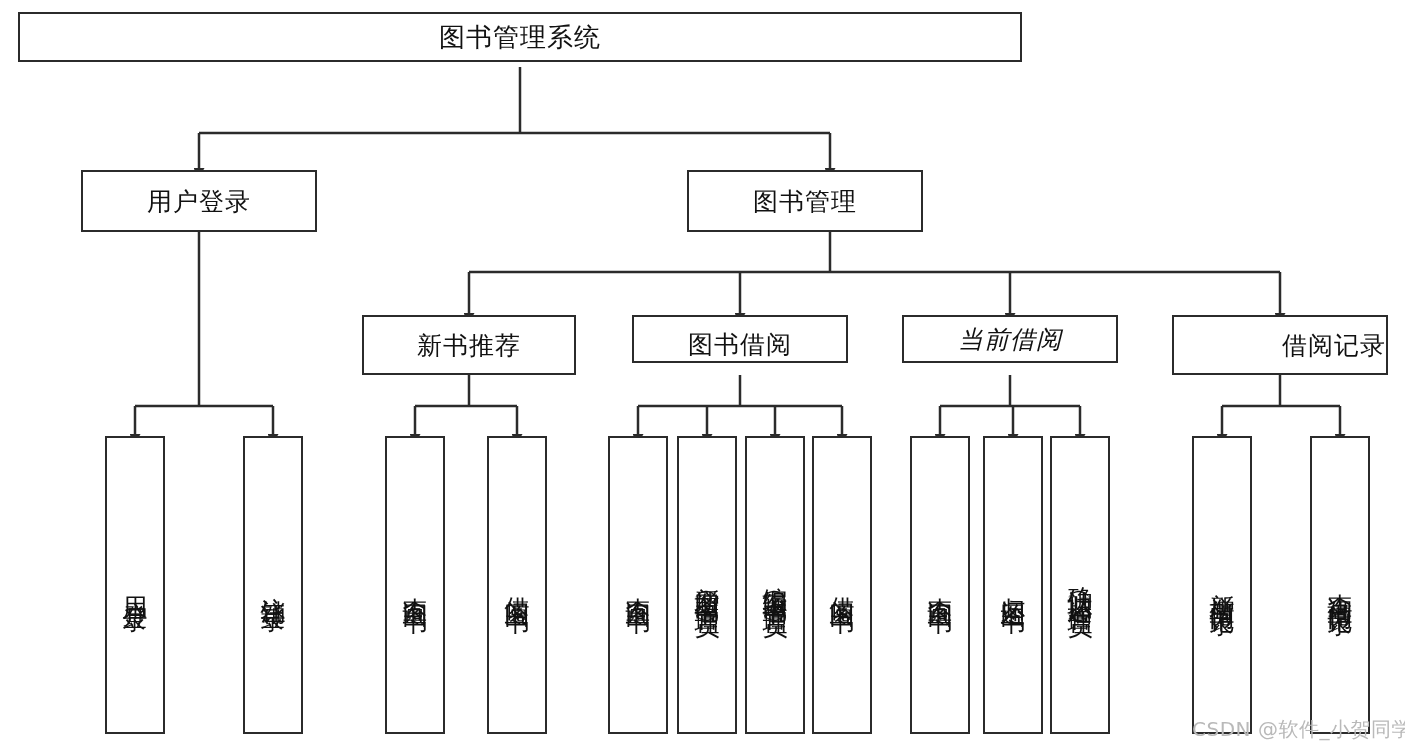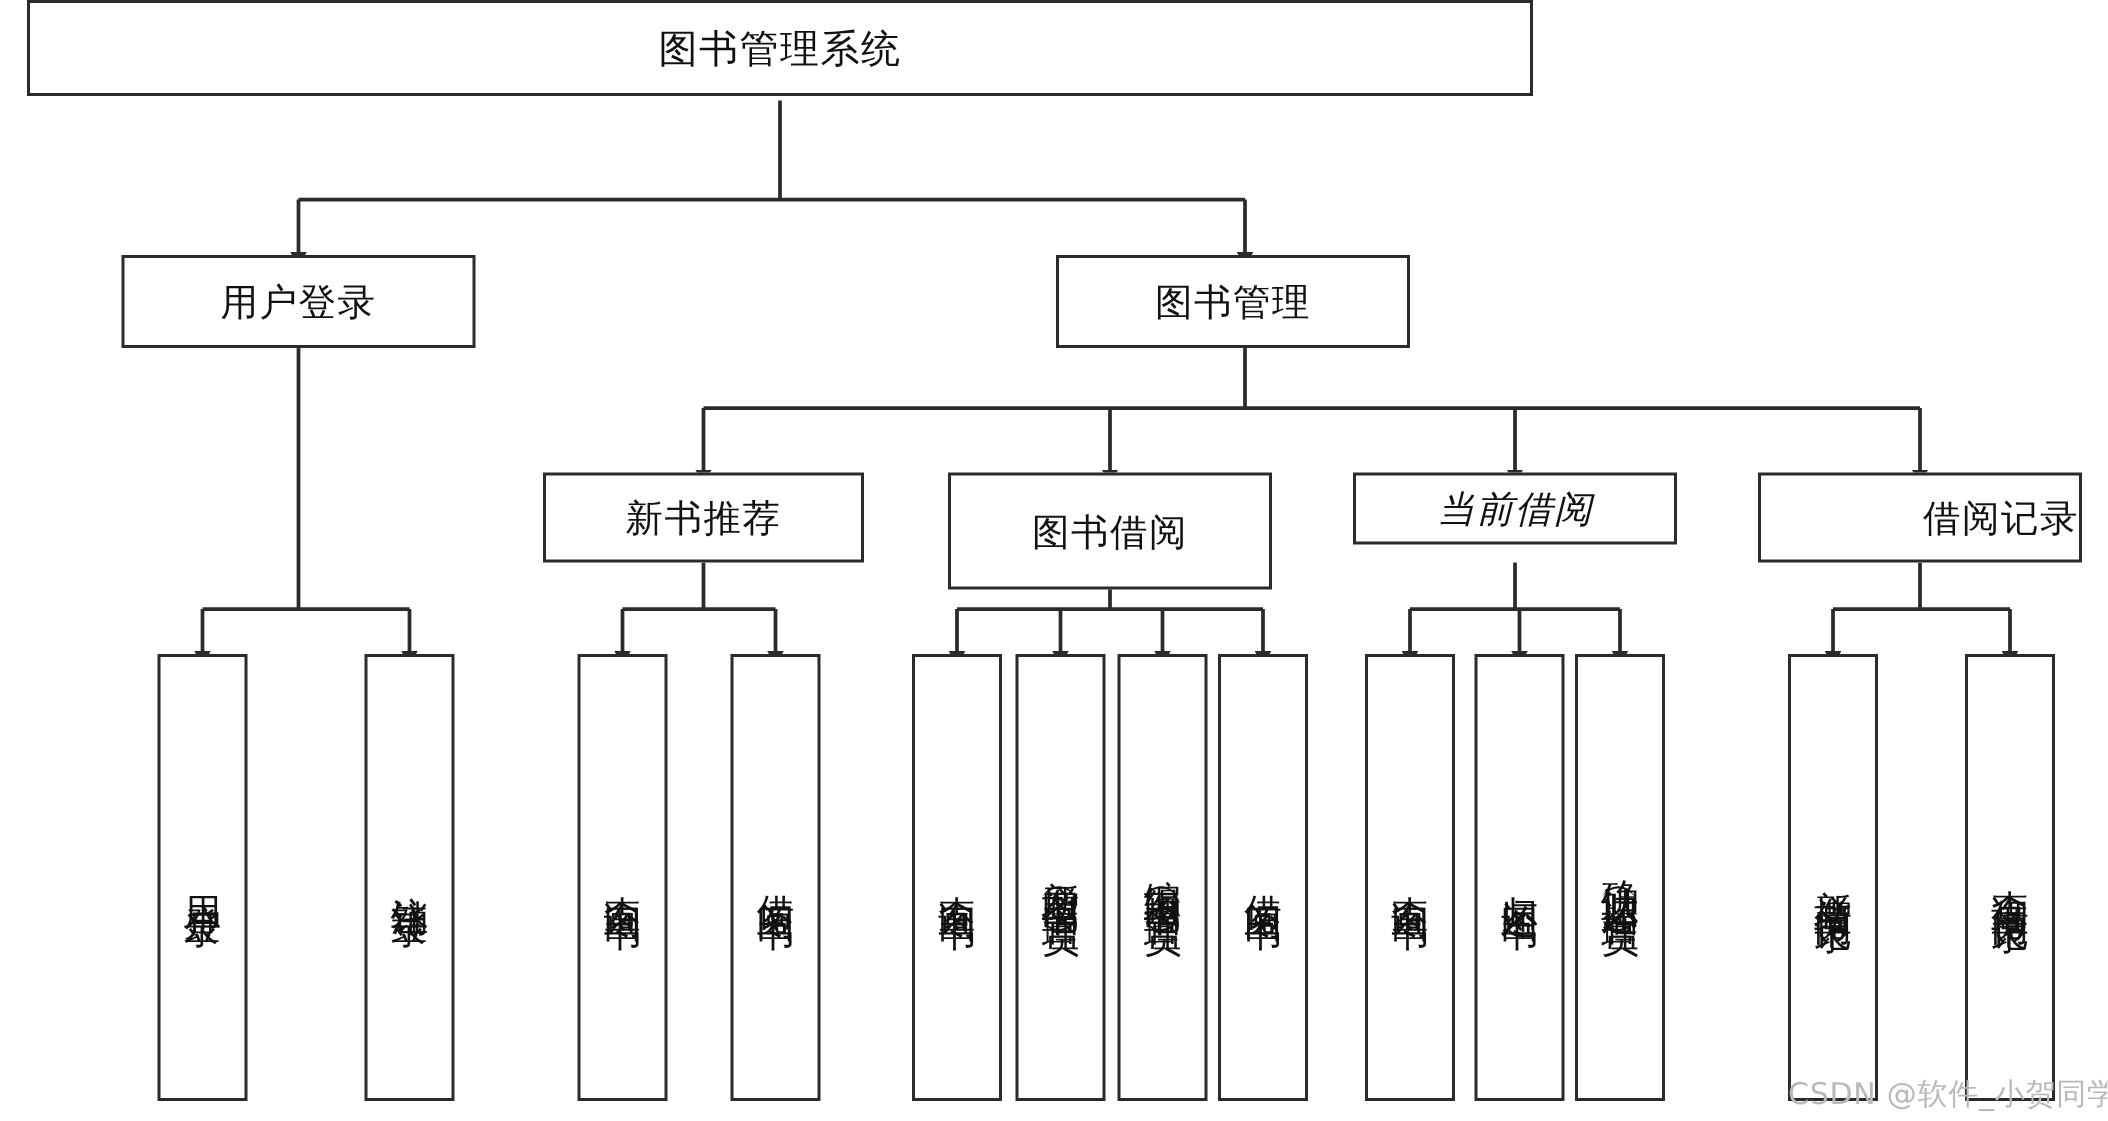--- a/index.html
+++ b/index.html
@@ -101,33 +101,33 @@
         <path d="M 1013 406 L 1013 435" stroke-linecap="butt" marker-end="url(#arrow)"></path>
         <path d="M 1080 406 L 1080 435" stroke-linecap="butt" marker-end="url(#arrow)"></path>
         <path d="M 1280 375 L 1280 406" stroke-linecap="butt"></path>
         <path d="M 1222 406 L 1340 406" stroke-linecap="butt"></path>
         <path d="M 1222 406 L 1222 435" stroke-linecap="butt" marker-end="url(#arrow)"></path>
         <path d="M 1340 406 L 1340 435" stroke-linecap="butt" marker-end="url(#arrow)"></path>
       </g>
   </svg>
 
   <div id="nodes">
-      <div class="node horiz root" style="left: 18px; top: 0; width: 1004px; height: 64px;">
+      <div class="node horiz root" style="left: 18px; top: 12px; width: 1004px; height: 50px;">
         <span class="label">图书管理系统</span>
       </div>
       <div class="node horiz" style="left: 81px; top: 170px; width: 236px; height: 62px;">
         <span class="label">用户登录</span>
       </div>
-      <div class="node horiz" style="left: 704px; top: 170px; width: 236px; height: 62px;">
+      <div class="node horiz" style="left: 687px; top: 170px; width: 236px; height: 62px;">
         <span class="label">图书管理</span>
       </div>
       <div class="node horiz" style="left: 362px; top: 315px; width: 214px; height: 60px; text-align: right;">
         <span class="label">新书推荐</span>
       </div>
-      <div class="node horiz" style="left: 632px; top: 315px; width: 216px; height: 78px;">
+      <div class="node horiz" style="left: 632px; top: 315px; width: 216px; height: 48px; align-items: flex-end;">
         <span class="label">图书借阅</span>
       </div>
       <div class="node horiz" style="left: 902px; top: 315px; width: 216px; height: 48px; font-style: italic;">
         <span class="label">当前借阅</span>
       </div>
       <div class="node horiz" style="left: 1172px; top: 315px; width: 216px; height: 60px; justify-content: flex-end;">
         <span class="label">借阅记录</span>
       </div>
       <div class="node vert" style="left: 105px; top: 436px; width: 60px; height: 298px;">
         <span class="label">用户登录</span>

